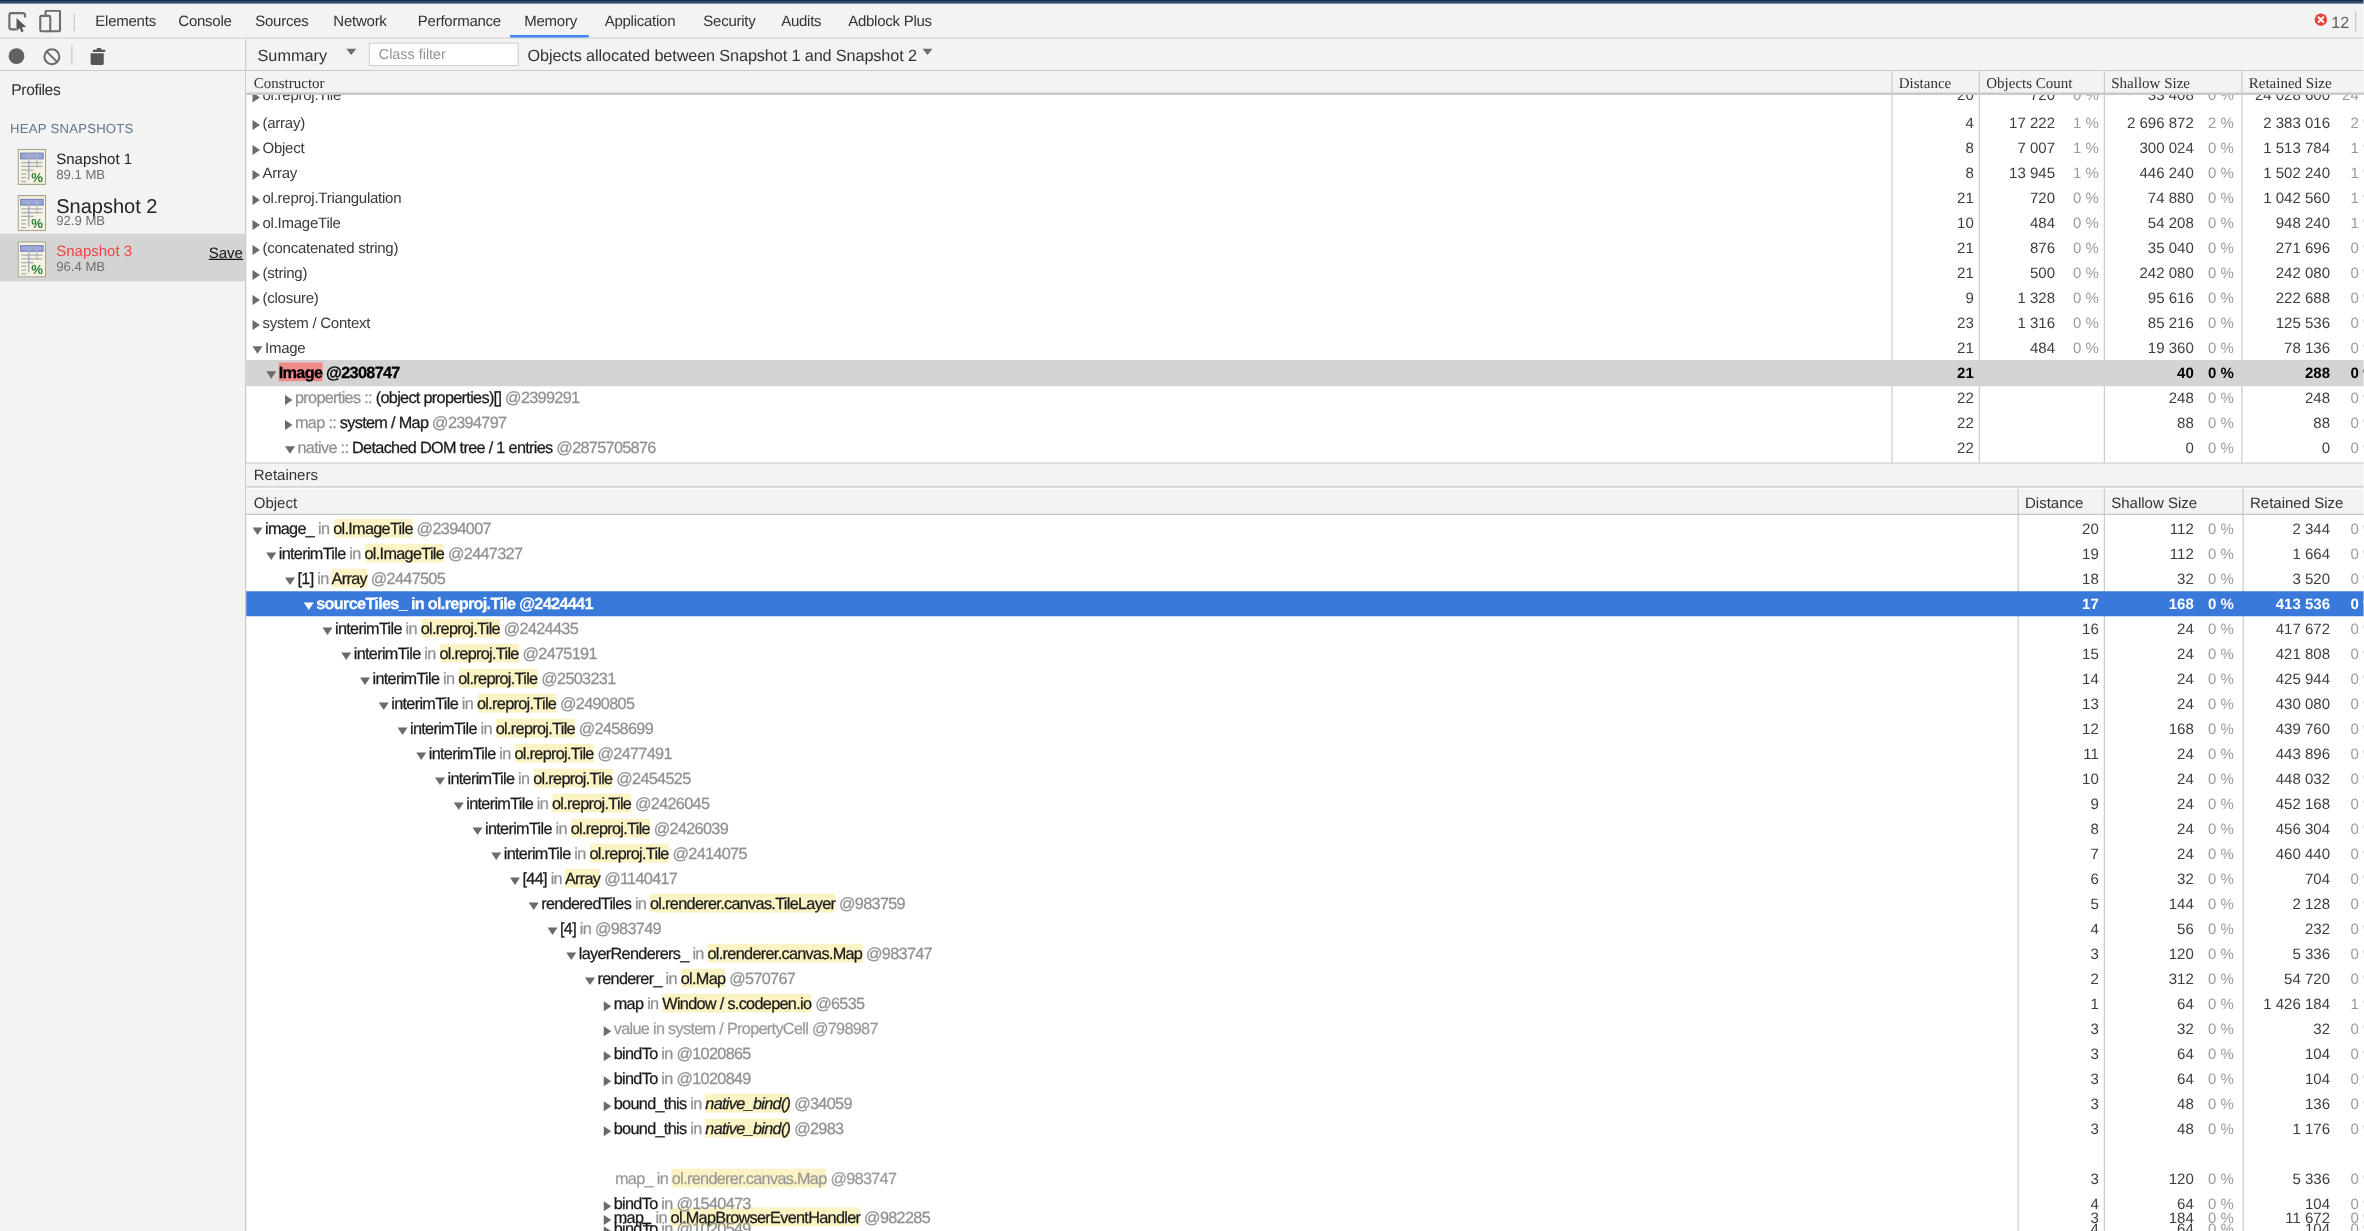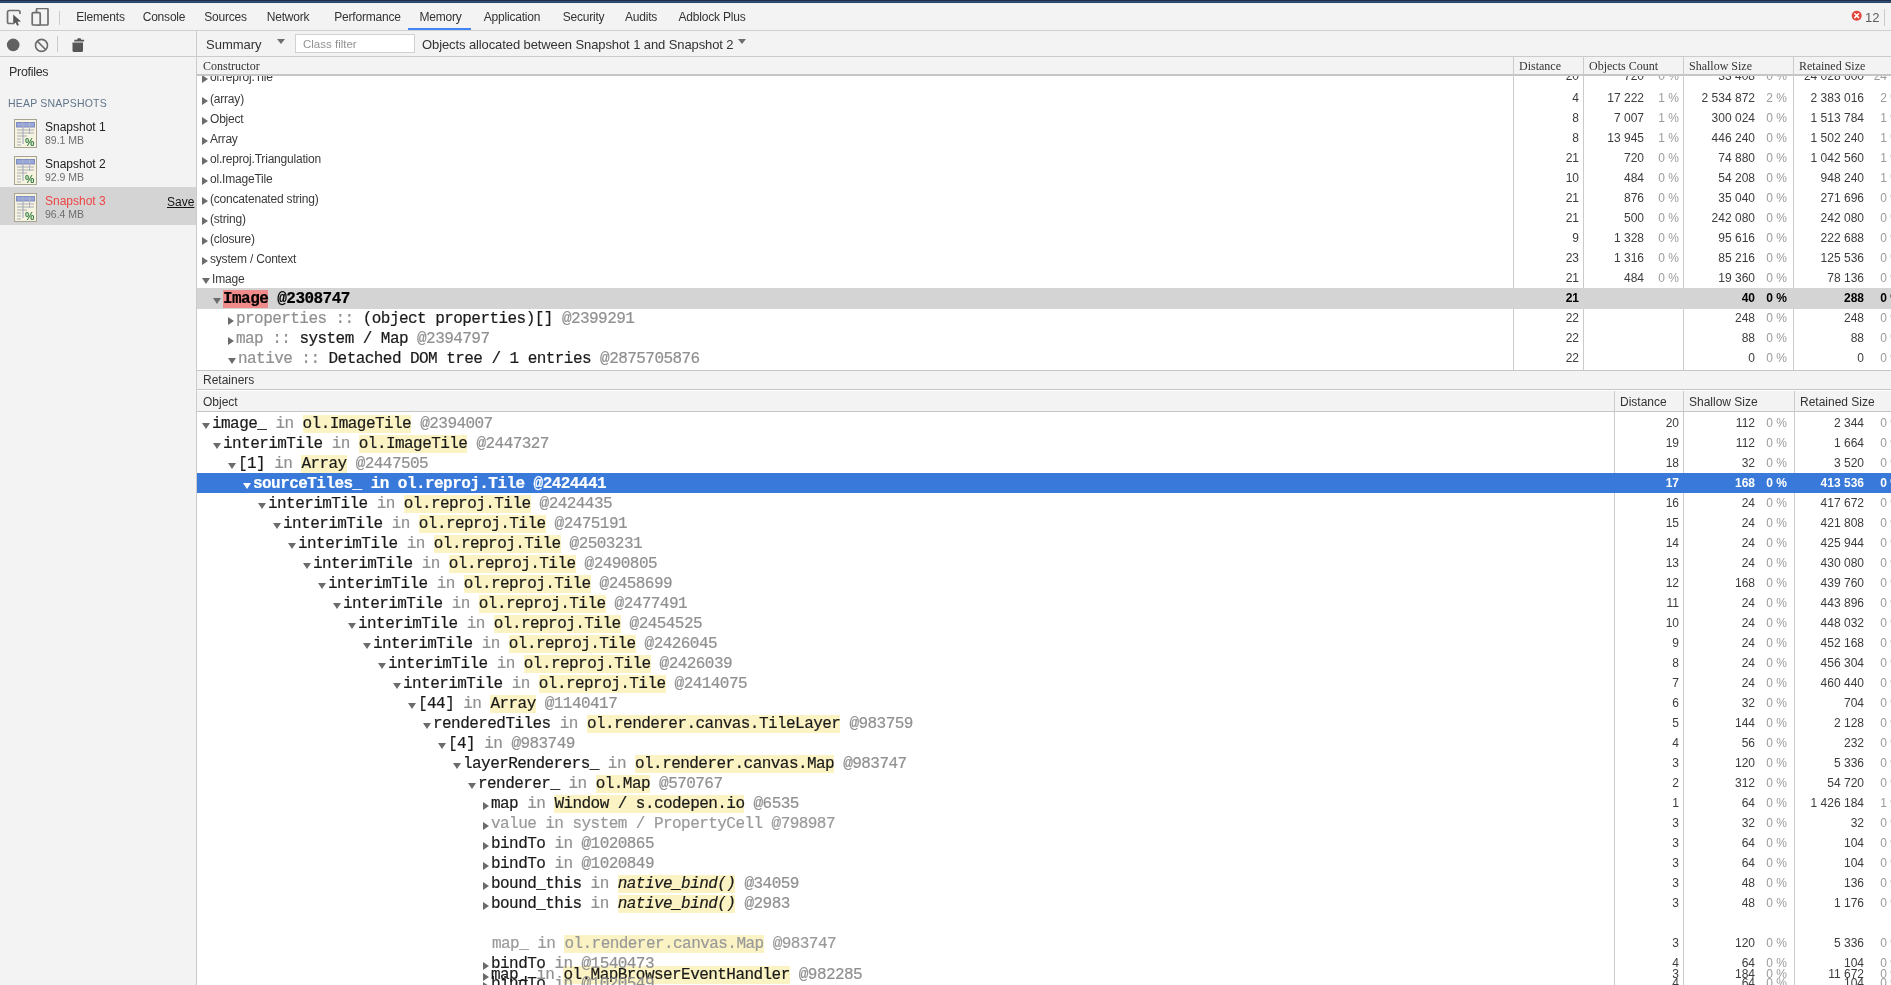--- a/index.html
+++ b/index.html
@@ -19,21 +19,21 @@
 .g{color:#909090;}
 .dd{width:0;height:0;border-left:4.5px solid transparent;border-right:4.5px solid transparent;
  border-top:5px solid #6e6e6e;display:inline-block;}
 
 .hdr{background:#f3f3f3;border-bottom:1px solid #c6c6c6;}
 .hdrtxt{font-size:12px;color:#333;font-family:Liberation Serif, serif;}
 
 .row{position:absolute;left:197px;width:1694px;height:20px;line-height:20px;white-space:nowrap;}
 .row .tree{position:absolute;top:0;height:20px;}
 .sansname{font-size:12px;color:#3a3a3a;letter-spacing:-0.2px;}
-.mono{font-family:Liberation Mono, monospace;font-size:16px;letter-spacing:-0.55px;color:#1a1a1a;-webkit-text-stroke:0.2px currentColor;}
+.mono{font-family:Liberation Sans, sans-serif;font-size:13px;letter-spacing:-0.55px;color:#1a1a1a;-webkit-text-stroke:0.2px currentColor;}
 .num{position:absolute;top:0;height:20px;font-size:12px;color:#3c3c3c;text-align:right;}
 .pct{position:absolute;top:0;height:20px;font-size:12px;color:#9b9b9b;text-align:right;}
 .selgrey{background:#d4d4d4;height:21px;}
 .selgrey .num,.selgrey .pct{color:#000;font-weight:bold;}
 .selgrey .mono,.selgrey .mono *{color:#000;font-weight:bold;}
 .selgrey .hl{background:#f08b8b;}
 .selblue{background:#3879d9;}
 .selblue .num,.selblue .pct{color:#fff;font-weight:bold;}
 .selblue .mono,.selblue .mono *{color:#fff !important;background:transparent !important;font-weight:bold;}
 .y{background:#fbf3c3;}
@@ -119,21 +119,21 @@
 <g stroke="#a8adb5" stroke-width="1">
 <line x1="3" y1="11" x2="20" y2="11"></line>
         <line x1="3" y1="14" x2="20" y2="14"></line>
 <line x1="3" y1="17" x2="13" y2="17"></line>
         <line x1="3" y1="20" x2="7" y2="20"></line>
 <line x1="3" y1="23" x2="7" y2="23"></line>
         <line x1="3" y1="26" x2="7" y2="26"></line>
 </g>
 <text x="11" y="26.5" font-family="Liberation Sans" font-size="10.5" font-weight="bold" fill="#2f7d3f">%</text>
 </svg>
-    <div class="abs " style="left:45px;top:157.1px;font-size:12px;letter-spacing:0;color:#222;">Snapshot 2</div>
+    <div class="abs " style="left:45px;top:157.1px;font-size:16px;letter-spacing:0;color:#222;">Snapshot 2</div>
     <div class="abs " style="left:45px;top:171.1px;font-size:10.5px;color:#6e6e6e;">92.9 MB</div>
     <div class="abs " style="left:0;top:187.3px;width:196px;height:38px;background:#d4d4d4;"></div>
     <svg class="abs" style="left:14px;top:193.3px" width="23" height="29" viewBox="0 0 23 29">
 <rect x="0.5" y="0.5" width="22" height="28" fill="#f6f3e0" stroke="#a8a492"></rect>
 <rect x="2.5" y="3.5" width="18" height="4.5" fill="#9aa7da" stroke="#7d8bc0" stroke-width="1"></rect>
 <line x1="9" y1="3.5" x2="9" y2="25" stroke="#a8b0c4" stroke-width="1.2"></line>
 <line x1="15.5" y1="3.5" x2="15.5" y2="15" stroke="#b0b6c6" stroke-width="1"></line>
 <g stroke="#a8adb5" stroke-width="1">
 <line x1="3" y1="11" x2="20" y2="11"></line>
         <line x1="3" y1="14" x2="20" y2="14"></line>
@@ -178,21 +178,21 @@
       <span class="num" style="right:136px">33 408</span>
       <span class="pct" style="right:104px">0 %</span>
       <span class="num" style="right:27px">24 028 600</span>
       <span class="pct" style="right:-10px">24 %</span>
     </div>
     <div class="row " style="top:88px">
       <span class="tree" style="left:5px"><span class="arr"></span><span class="sansname">(array)</span></span>
       <span class="num" style="right:312px">4</span>
       <span class="num" style="right:247px">17 222</span>
       <span class="pct" style="right:212px">1 %</span>
-      <span class="num" style="right:136px">2 534 872</span>
+      <span class="num" style="right:136px">2 696 872</span>
       <span class="pct" style="right:104px">2 %</span>
       <span class="num" style="right:27px">2 383 016</span>
       <span class="pct" style="right:-10px">2 %</span>
     </div>
     <div class="row " style="top:108px">
       <span class="tree" style="left:5px"><span class="arr"></span><span class="sansname">Object</span></span>
       <span class="num" style="right:312px">8</span>
       <span class="num" style="right:247px">7 007</span>
       <span class="pct" style="right:212px">1 %</span>
       <span class="num" style="right:136px">300 024</span>

